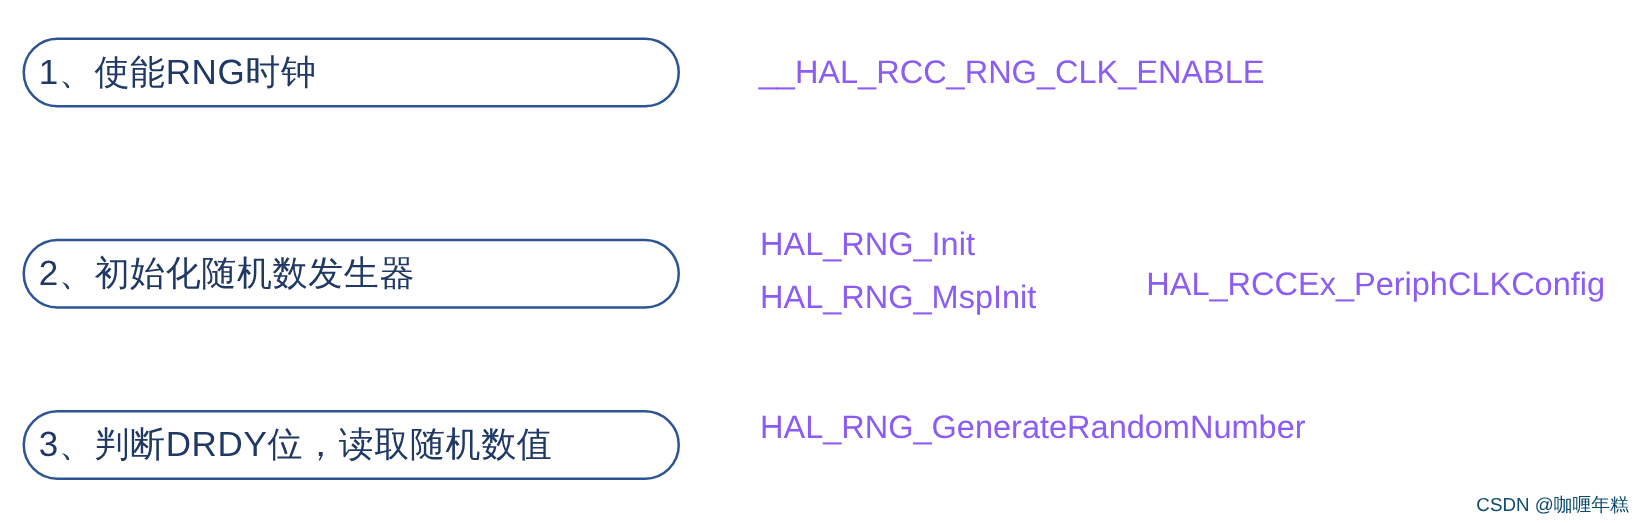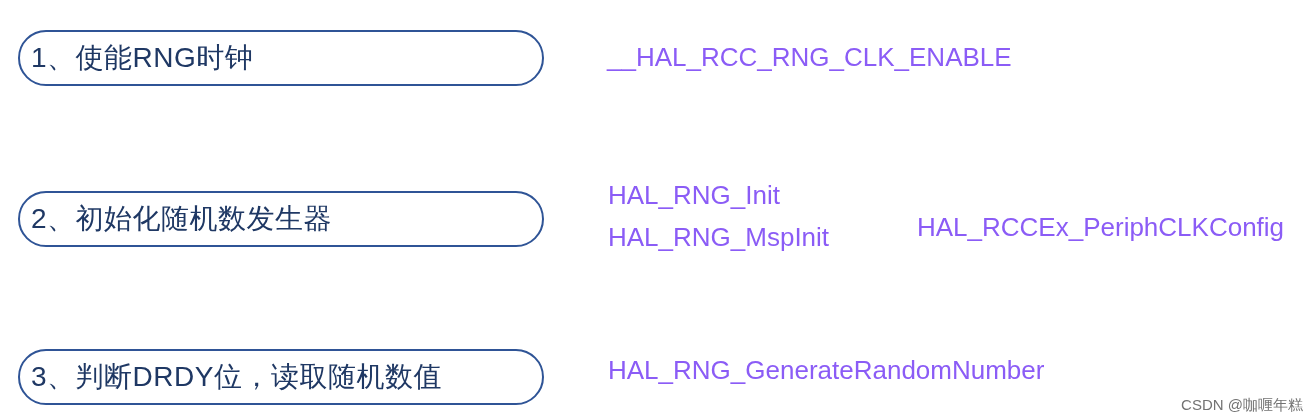--- a/index.html
+++ b/index.html
@@ -32,44 +32,44 @@
   }
   .step-box .step-label {
     color: #1f3864;
     font-size: 28px;
     font-weight: 500;
     letter-spacing: 0.5px;
     white-space: nowrap;
   }
   .step-box-1 { top: 30px; }
   .step-box-2 { top: 191px; text-align: center; }
-  .step-box-3 { top: 328px; margin-top: 21px; }
+  .step-box-3 { top: 328px; }
 
   
   .code-label {
     position: absolute;
     color: #8b5cf6;
     font-size: 26px;
     font-weight: 500;
     line-height: 30px;
     white-space: nowrap;
     letter-spacing: 0;
   }
   .code-step1       { left: 607px; top: 42px;  }
   .code-step2-line1 { left: 608px; top: 180px; }
   .code-step2-line2 { left: 608px; top: 222px; }
   .code-step2-aux   { left: 917px; top: 212px; }
-  .code-step3       { left: 608px; top: 355px; }
+  .code-step3       { left: 608px; top: 326px; }
 
   
   .watermark {
     position: absolute;
     top: 396px;
     right: 8px;
-    color: #737373;
+    color: #0c4a6e;
     font-size: 15px;
     line-height: 17px;
     white-space: nowrap;
   }
 </style>
 </head>
 <body>
 
 <div class="canvas">
 

